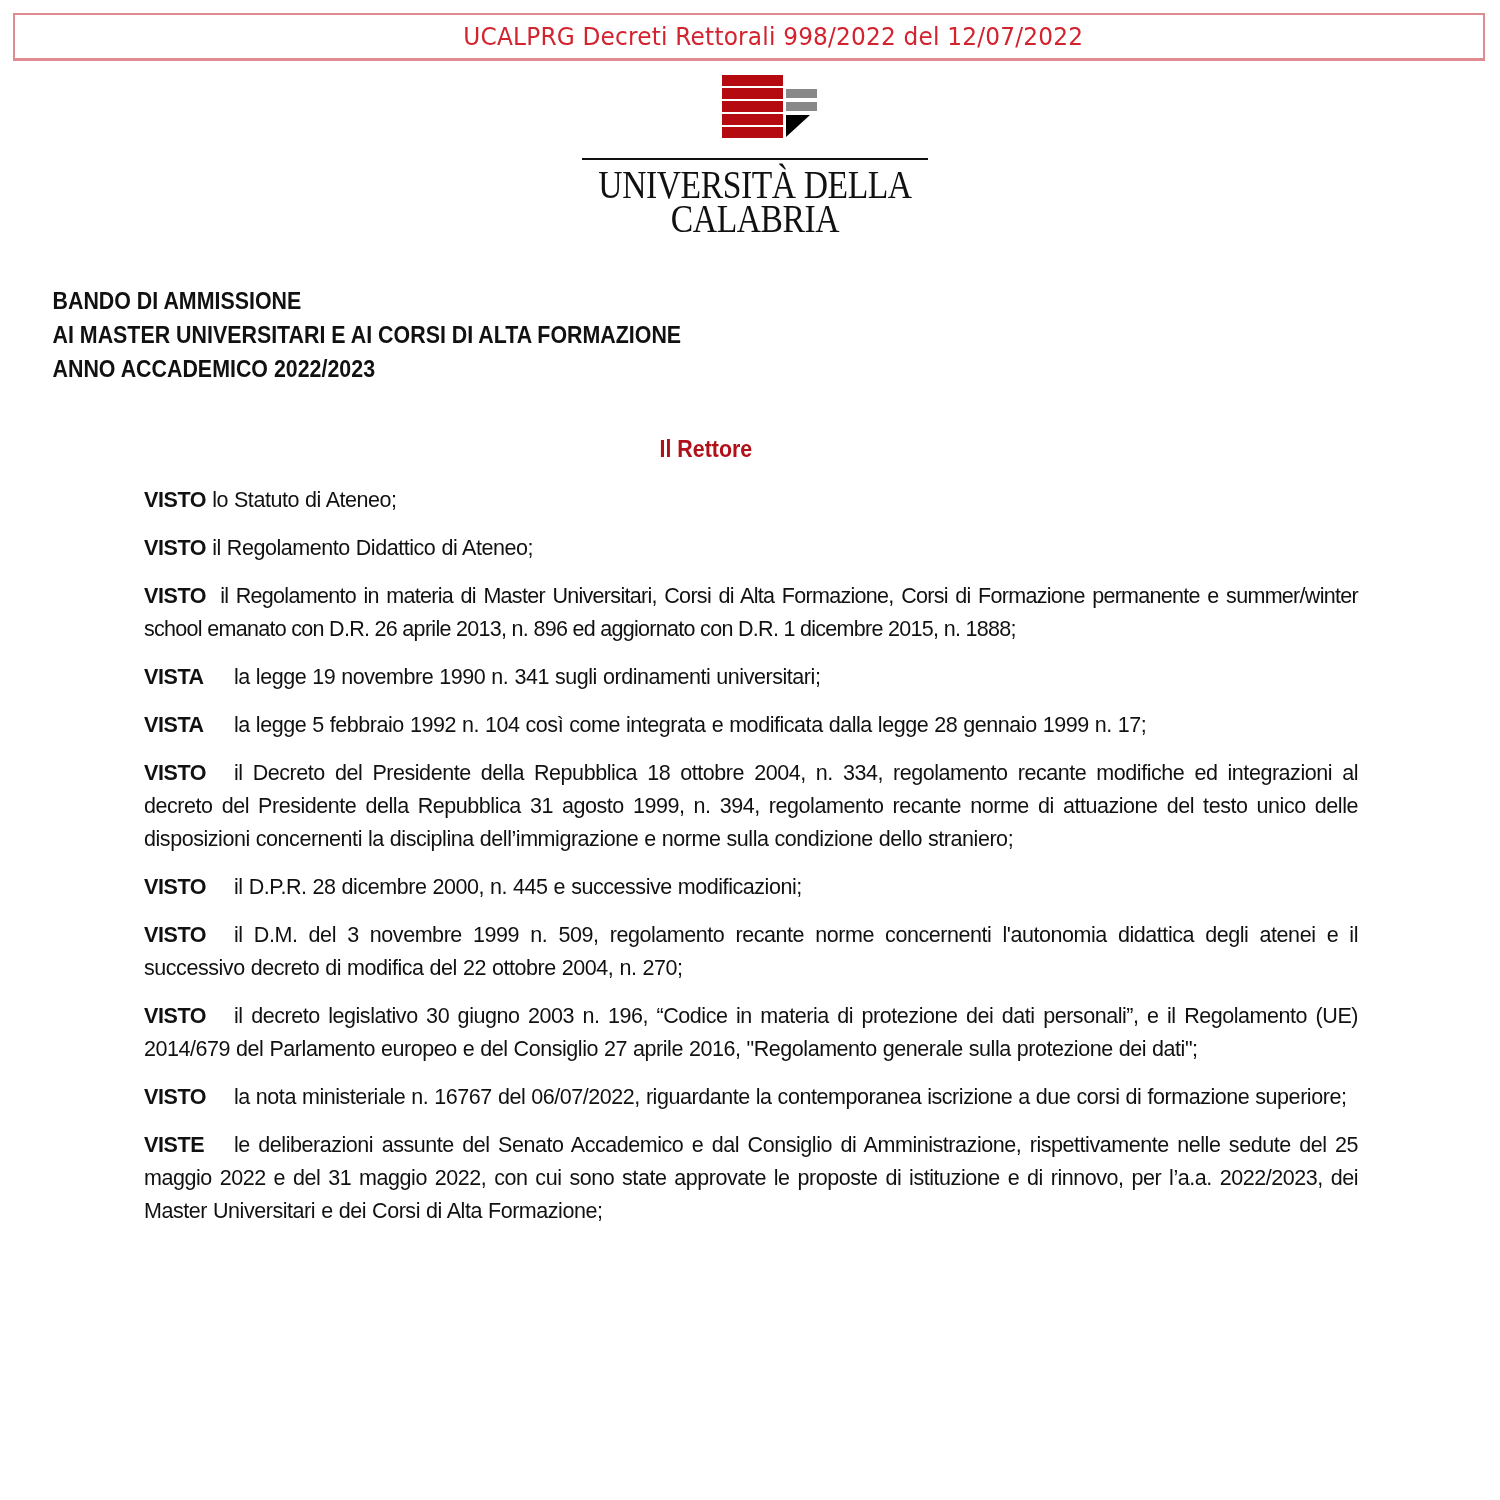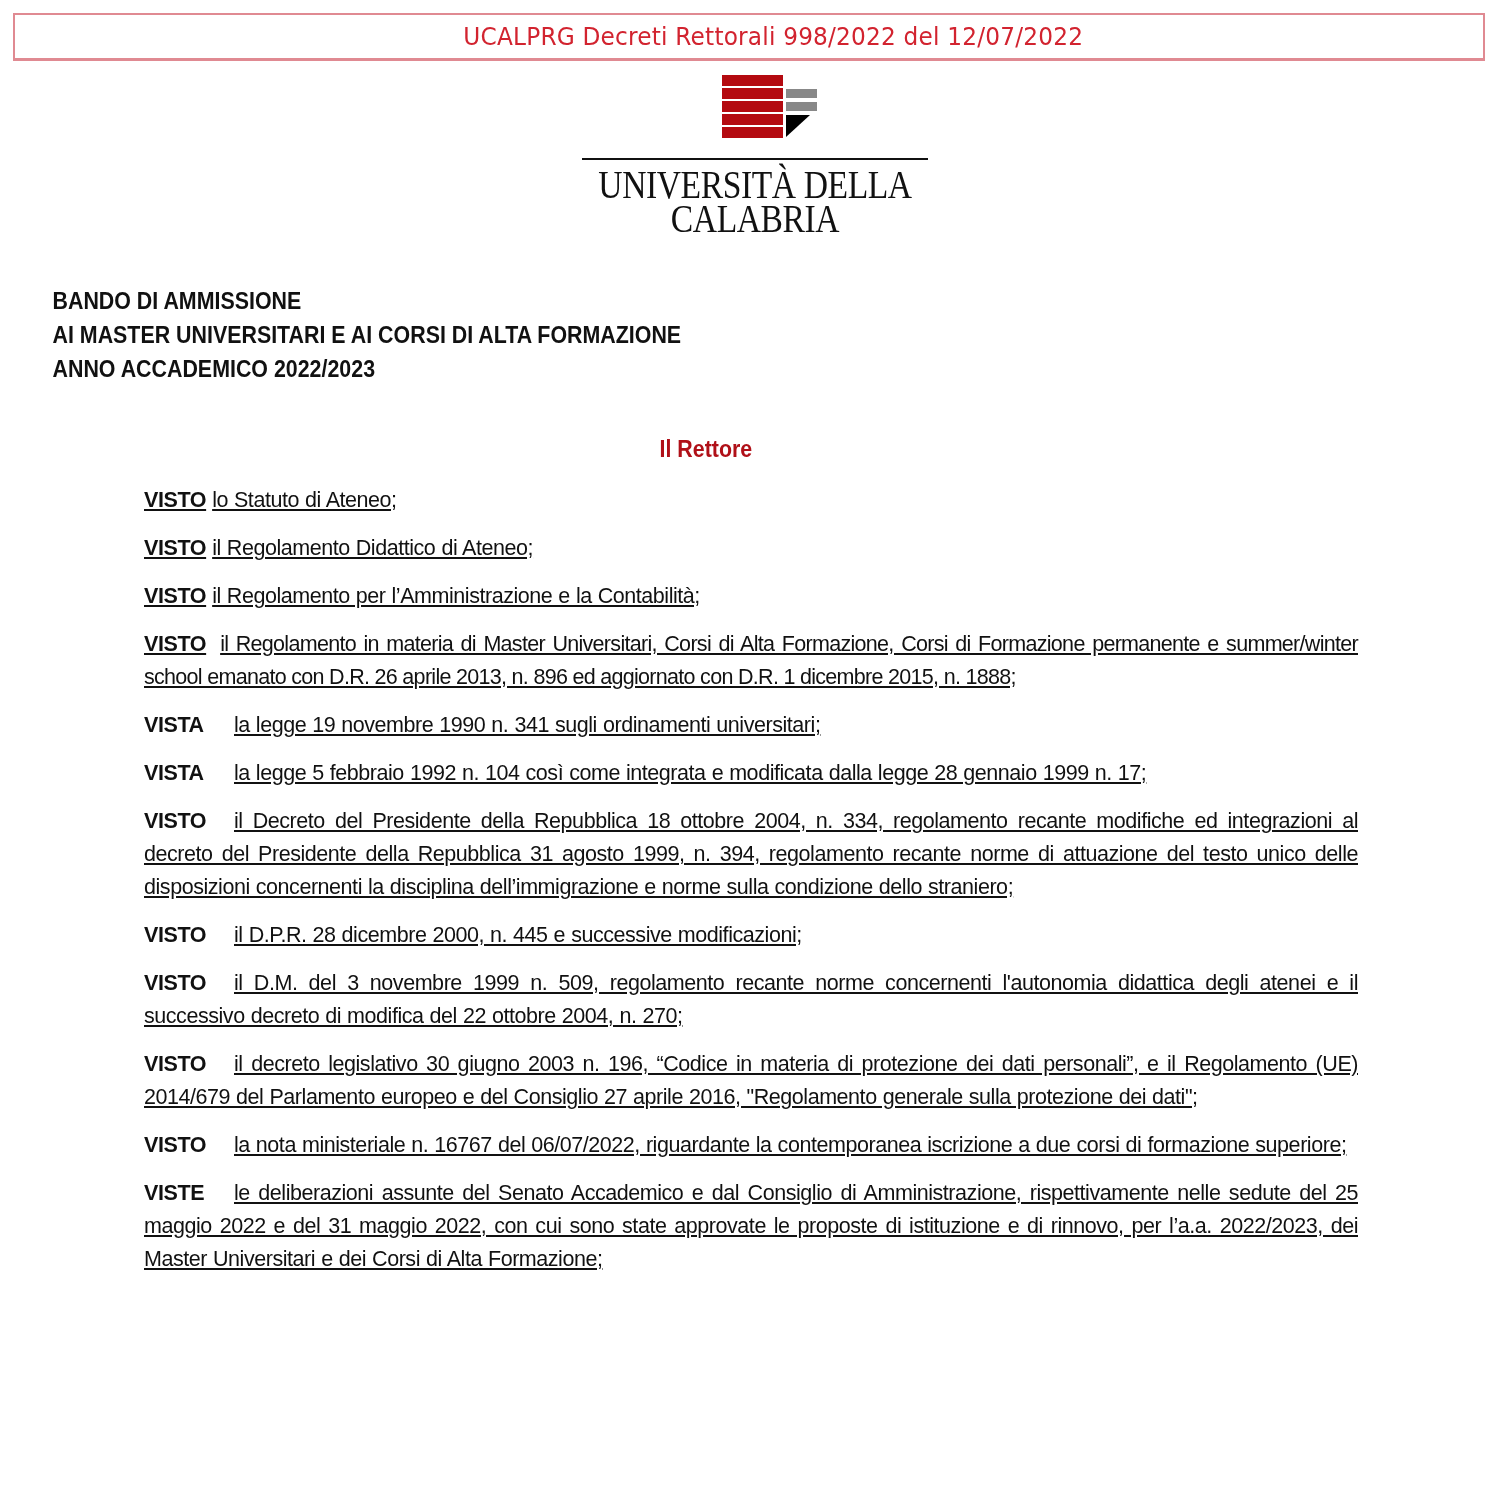--- a/index.html
+++ b/index.html
@@ -118,21 +118,20 @@
   }
   .rettore span { display: inline-block; transform: scaleX(0.93); }
   .body-text {
     position: absolute;
     left: 144px;
     top: 484px;
     width: 1214px;
     font-size: 21.5px;
     line-height: 33px;
     color: #111;
-    text-decoration: underline;
   }
   .para {
     margin: 0 0 15px 0;
     text-align: justify;
     text-align-last: left;
     letter-spacing: -0.45px;
     word-spacing: 0.5px;
   }
   .para.tight { letter-spacing: -0.7px; word-spacing: 0px; }
   .para .kw {
@@ -177,23 +176,20 @@
   <span>Il Rettore</span>
 </div>
 
 <div class="body-text">
   <p class="para">
     <span class="kw">VISTO</span><span>lo Statuto di Ateneo;</span>
   </p>
   <p class="para">
     <span class="kw">VISTO</span><span>il Regolamento Didattico di Ateneo;</span>
   </p>
-  <p class="para">
-    <span class="kw">VISTO</span><span>il Regolamento per l’Amministrazione e la Contabilità;</span>
-  </p>
   <p class="para tight">
     <span class="kw" style="margin-right:14px">VISTO</span><span>il Regolamento in materia di Master Universitari, Corsi di Alta Formazione, Corsi di Formazione permanente e summer/winter school emanato con D.R. 26 aprile 2013, n. 896 ed aggiornato con D.R. 1 dicembre 2015, n. 1888;</span>
   </p>
   <p class="para">
     <span class="kw wide">VISTA</span><span>la legge 19 novembre 1990 n. 341 sugli ordinamenti universitari;</span>
   </p>
   <p class="para">
     <span class="kw wide">VISTA</span><span>la legge 5 febbraio 1992 n. 104 così come integrata e modificata dalla legge 28 gennaio 1999 n. 17;</span>
   </p>
   <p class="para">

